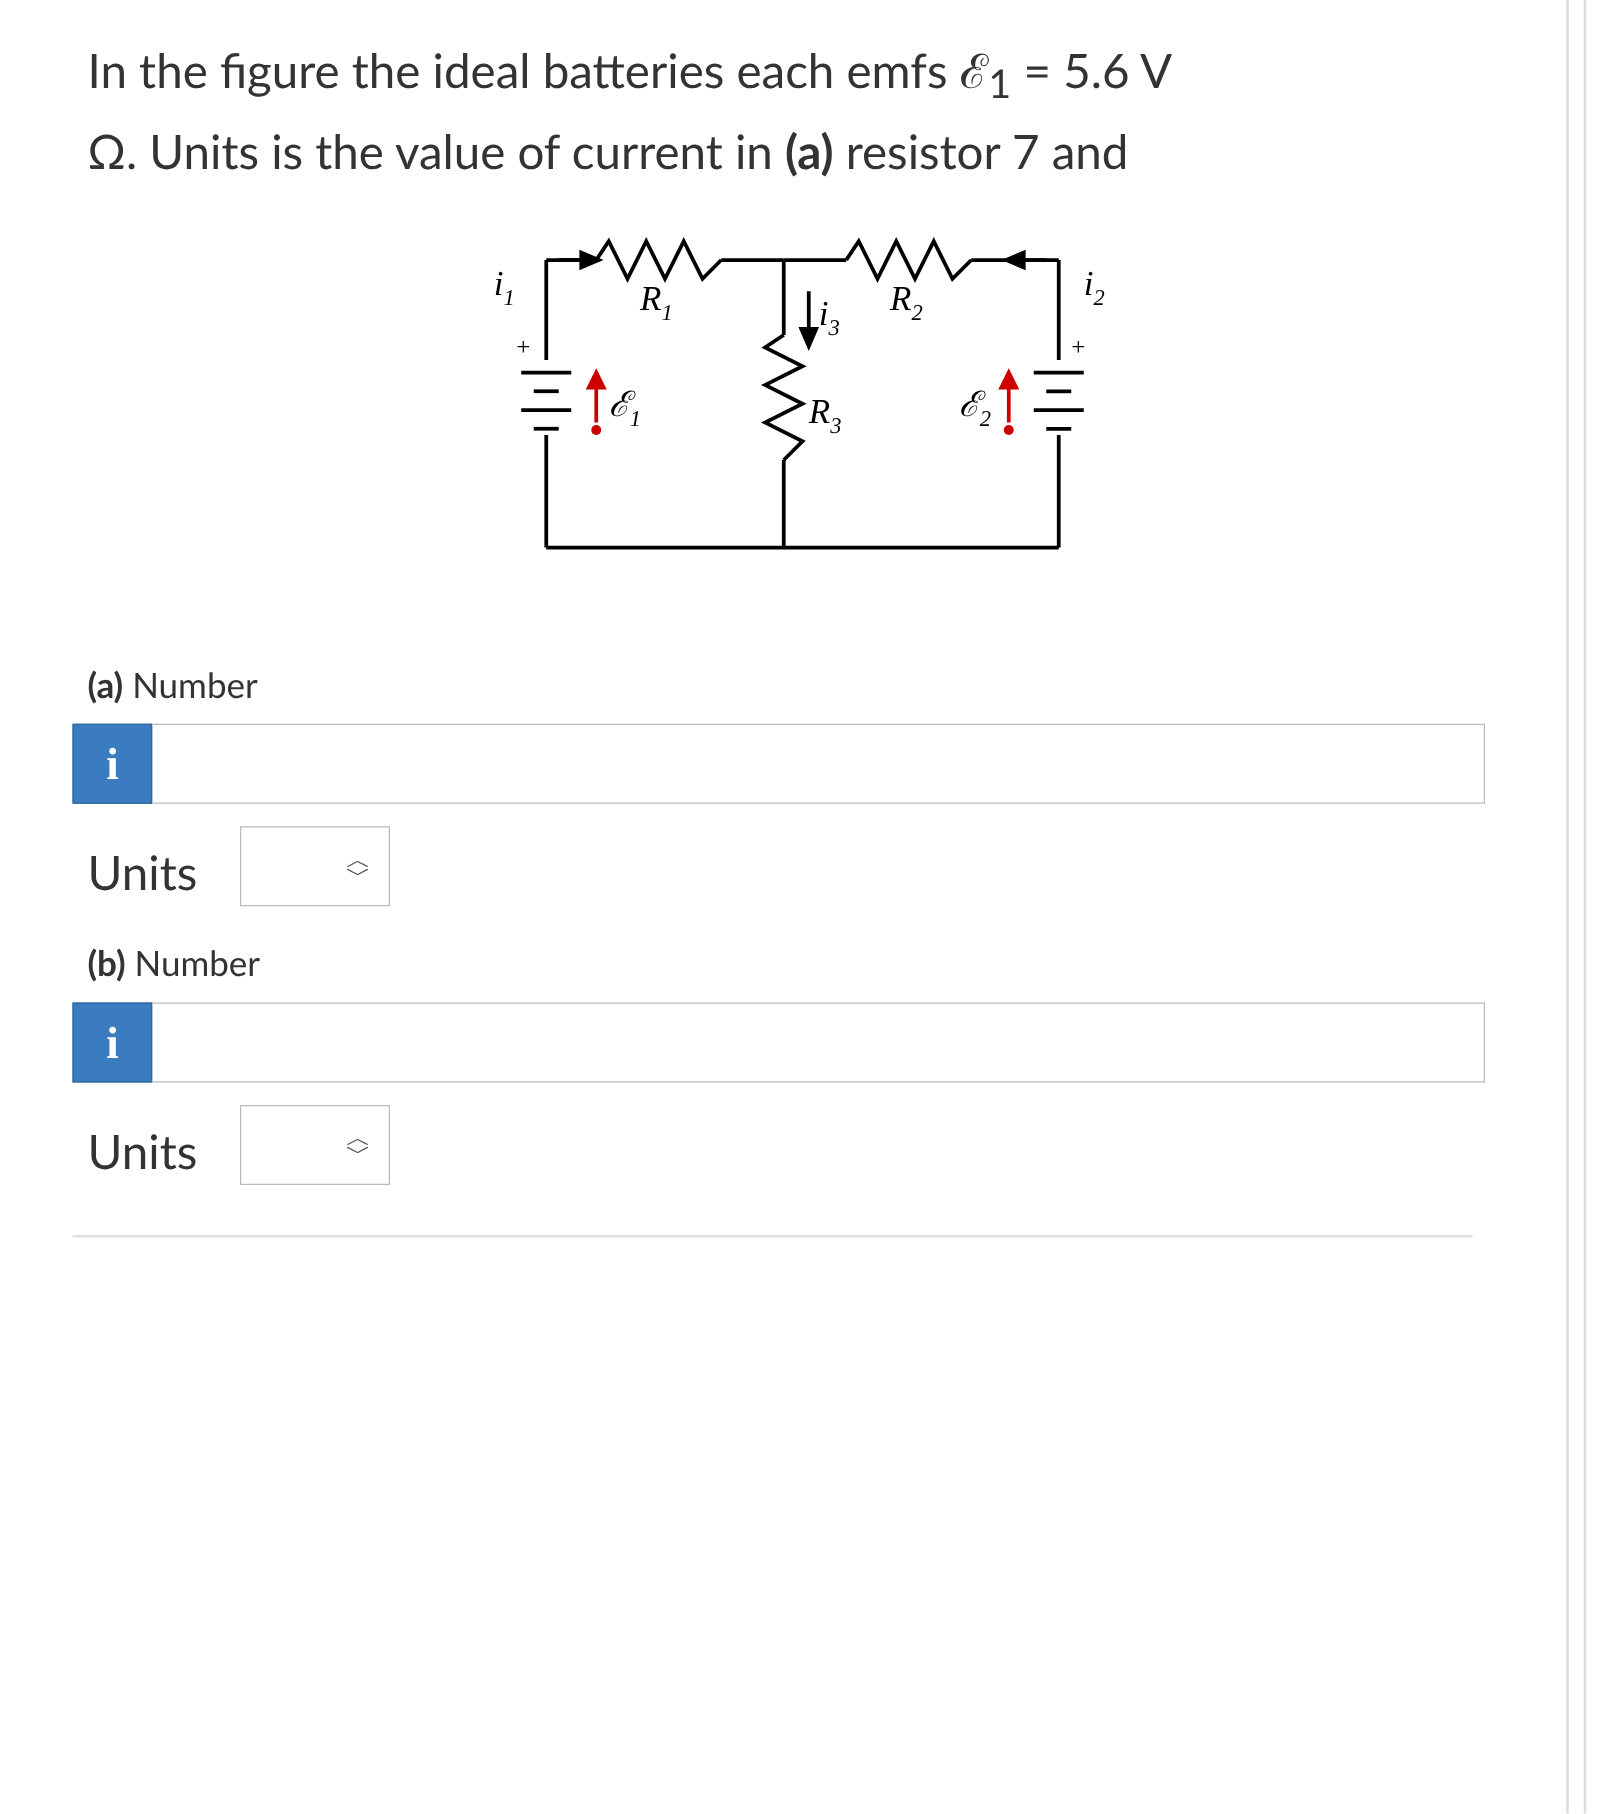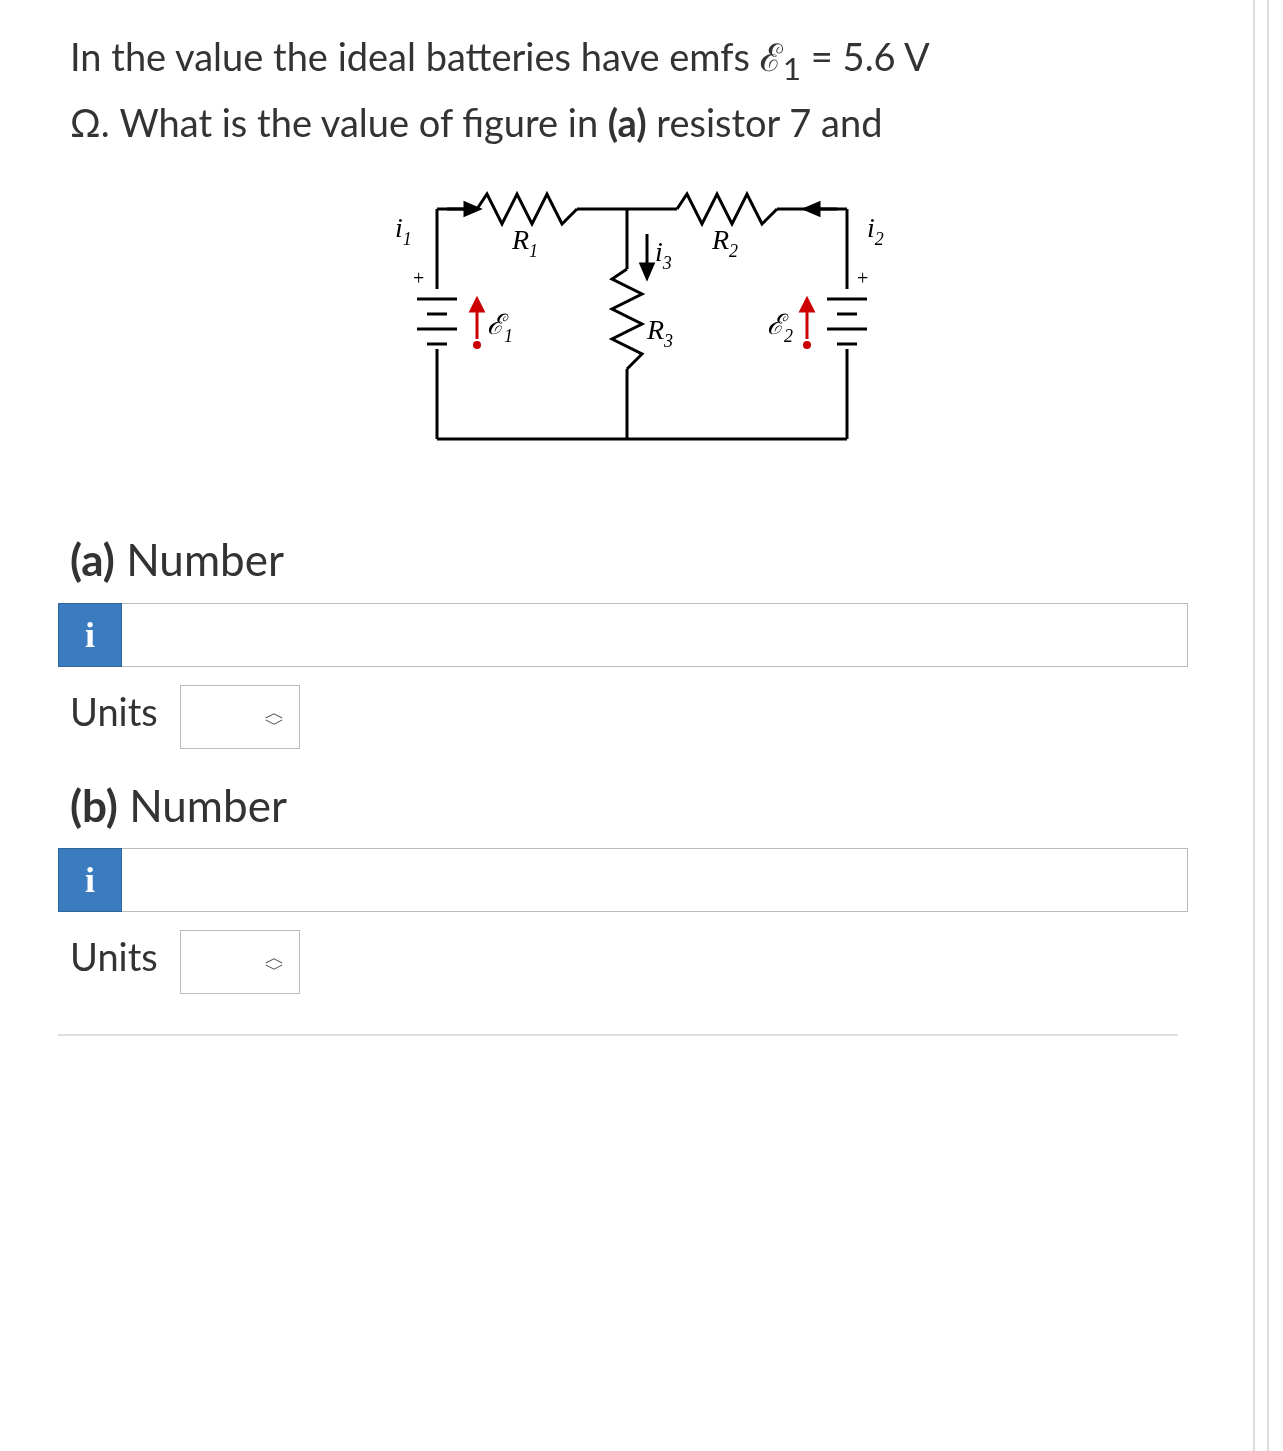--- a/index.html
+++ b/index.html
@@ -18,21 +18,21 @@
   .rule-right { position:absolute; top:0; right:28px; width:2px; height:100%; background:#dcdcdc; }
   .rule-right2 { position:absolute; top:0; right:14px; width:2px; height:100%; background:#dcdcdc; }
 
   .question p { margin:0 0 6px 0; }
   .bold { font-weight:700; }
   .italic { font-style:italic; }
   .script { font-family:"Segoe Script","Brush Script MT",cursive; }
 
   .figure-wrap { display:flex; justify-content:center; margin:30px 0 40px 0; }
 
-  .part-label { margin-bottom:12px; font-size:44px; }
+  .part-label { margin-bottom:12px; font-size:28px; }
 
   .number-row {
     display:flex;
     align-items:stretch;
     margin-bottom:18px;
     margin-left: -12px;
     width: 1130px;
   }
   .info-btn {
     width:64px; height:64px;
@@ -52,22 +52,22 @@
     border-left:none;
     font-size:32px;
     padding:0 14px;
     box-sizing:border-box;
     background:#fff;
     color:#333;
   }
 
   .units-row {
     display:flex;
-    align-items:flex-start;
-    gap:22px;
+    align-items:flex-end;
+    gap:34px;
     margin-bottom:26px;
   }
   .units-label { font-size:38px; }
   .select-wrap {
     position:relative;
     width:120px;
     height:64px;
     border:1px solid var(--border);
     background:#fff;
     display:flex;
@@ -91,24 +91,24 @@
   svg .sub { font-size:18px; }
 </style>
 </head>
 <body>
 
 <div class="rule-right"></div>
 <div class="rule-right2"></div>
 
 <div class="question">
   <p>
-    <span>In the value the ideal batteries have emfs </span><span class="script">ℰ</span><sub>1</sub><span> = </span><span>5.6 V</span>
+    <span>In the figure the ideal batteries each emfs </span><span class="script">ℰ</span><sub>1</sub><span> = </span><span>5.6 V</span>
   </p>
   <p>
-    <span>Ω. What is the value of figure in </span><span class="bold">(a)</span><span> resistor 7 and</span>
+    <span>Ω. Units is the value of current in </span><span class="bold">(a)</span><span> resistor 7 and</span>
   </p>
 </div>
 
 <div class="figure-wrap">
 <svg width="600" height="310" viewBox="0 0 600 310">
 
   <g stroke="#000" stroke-width="3" fill="none">
 
     <path d="M90 30 L90 110"></path>
 

